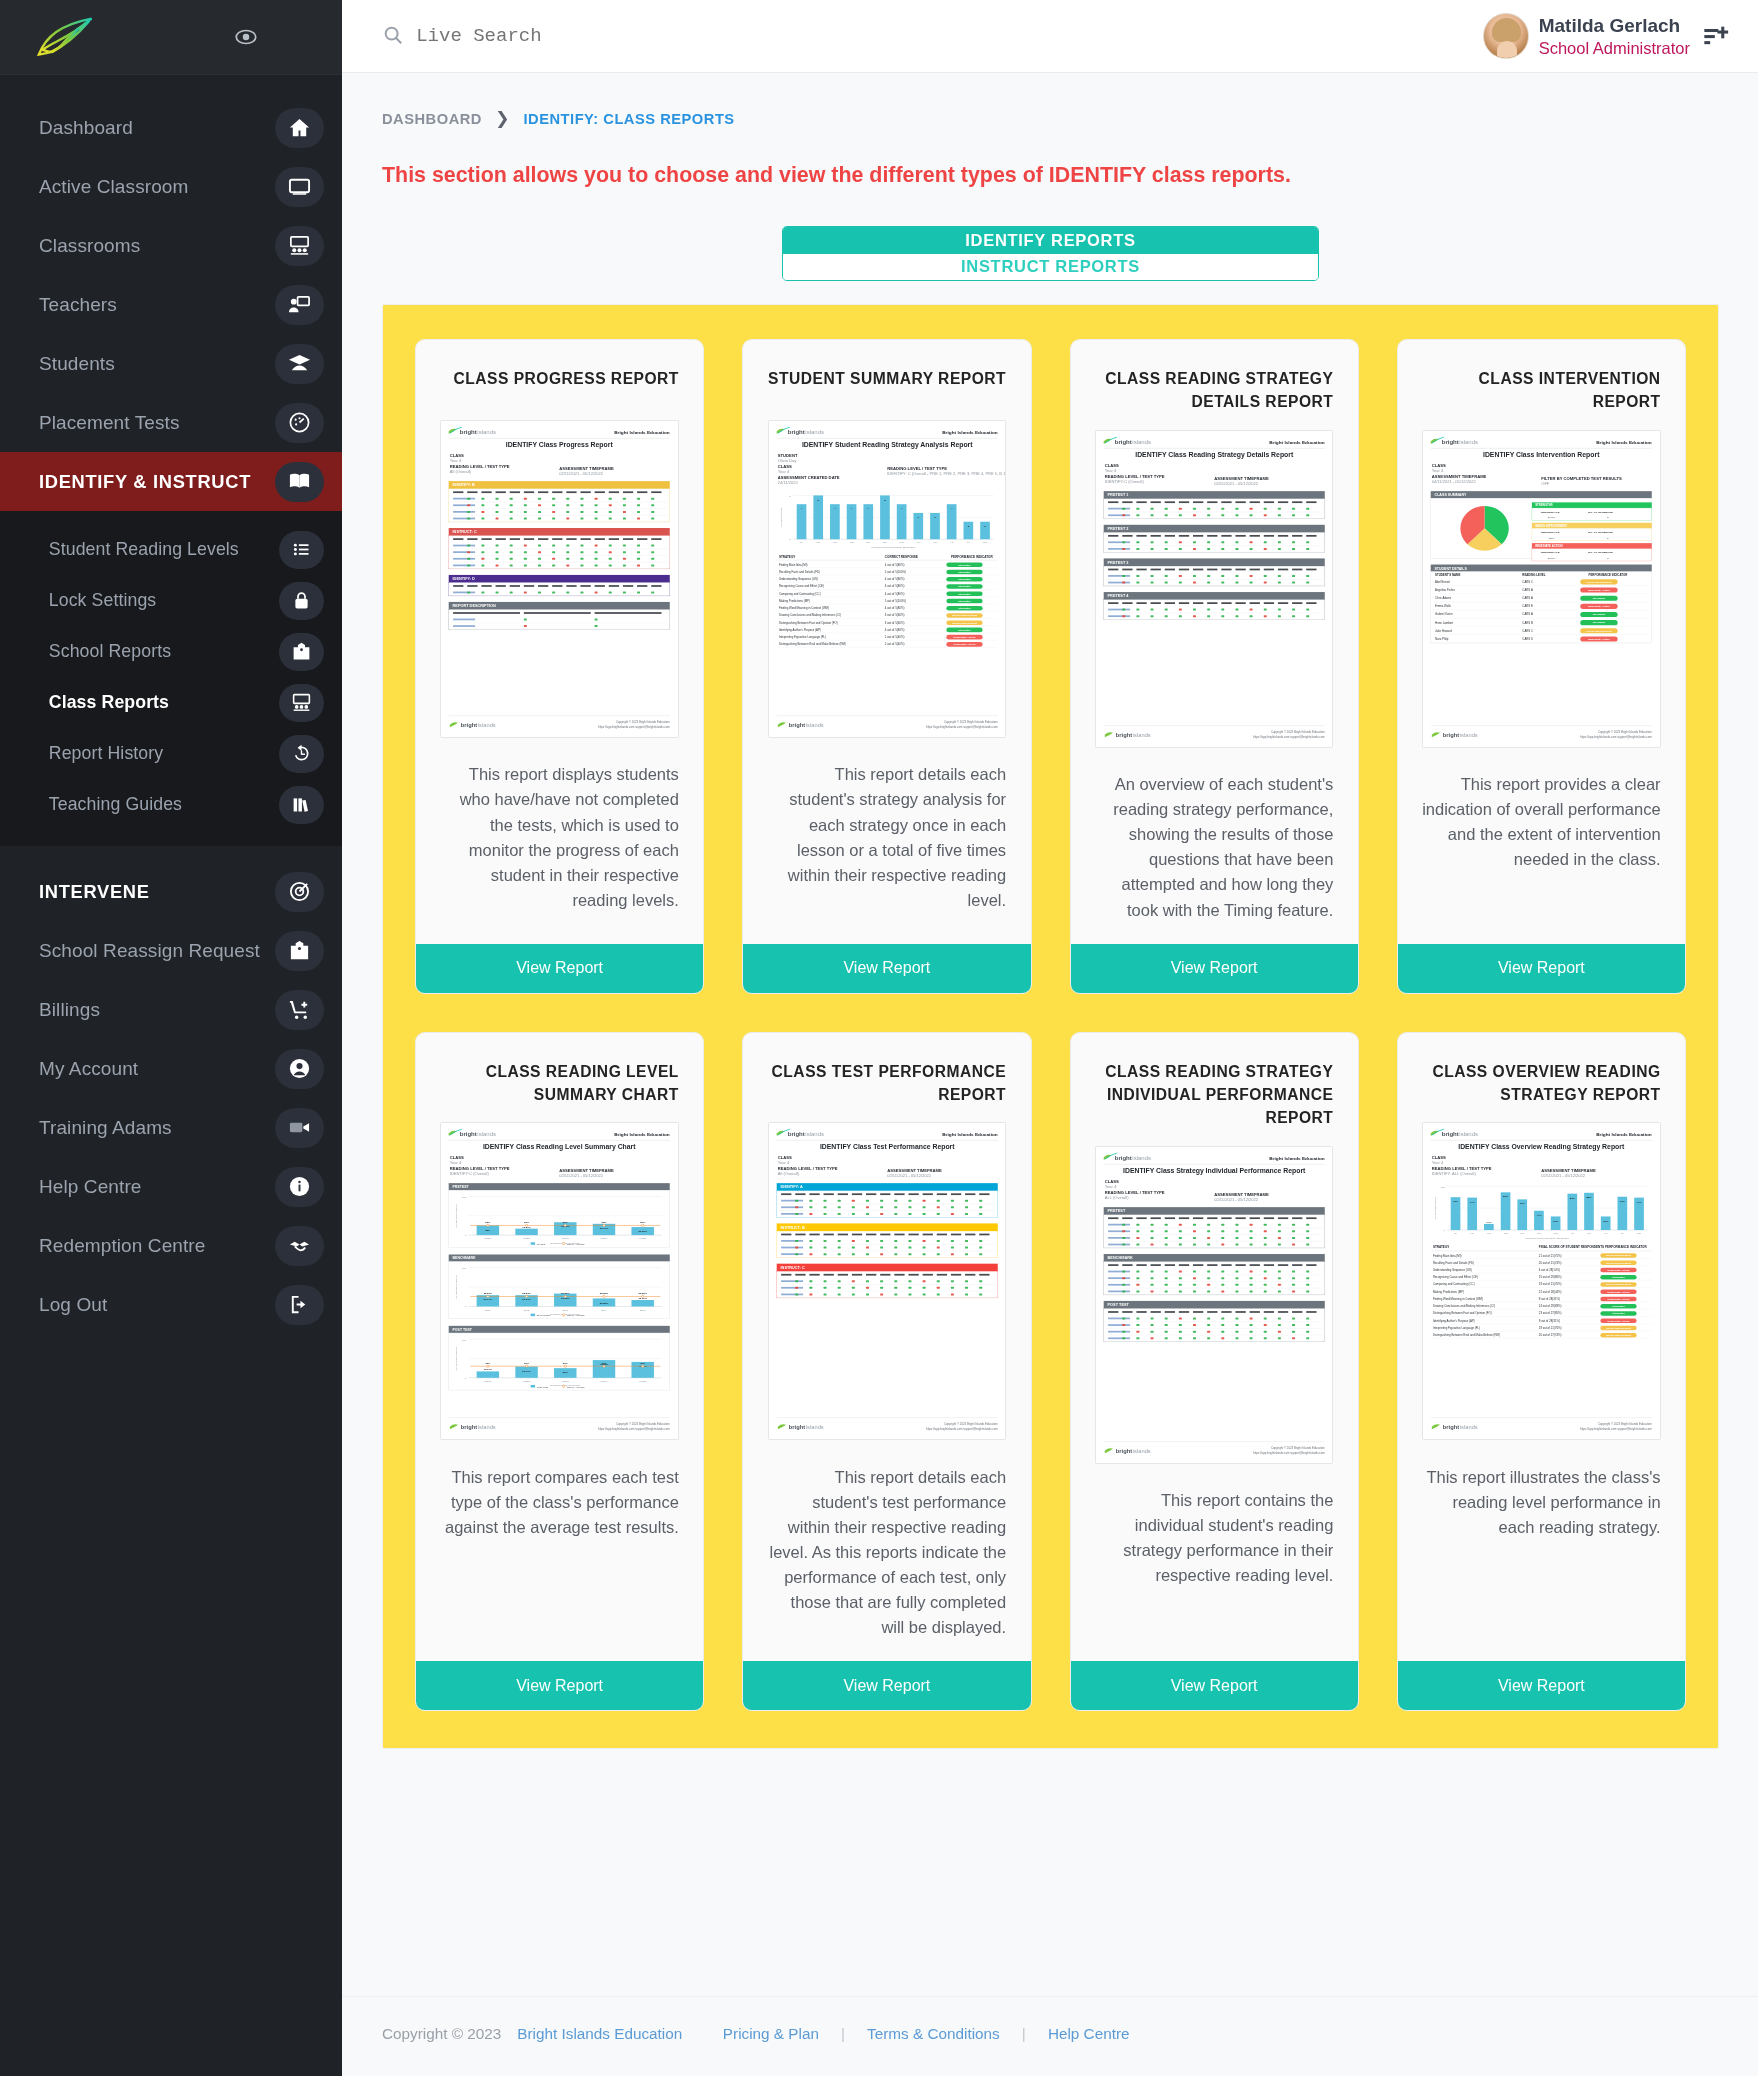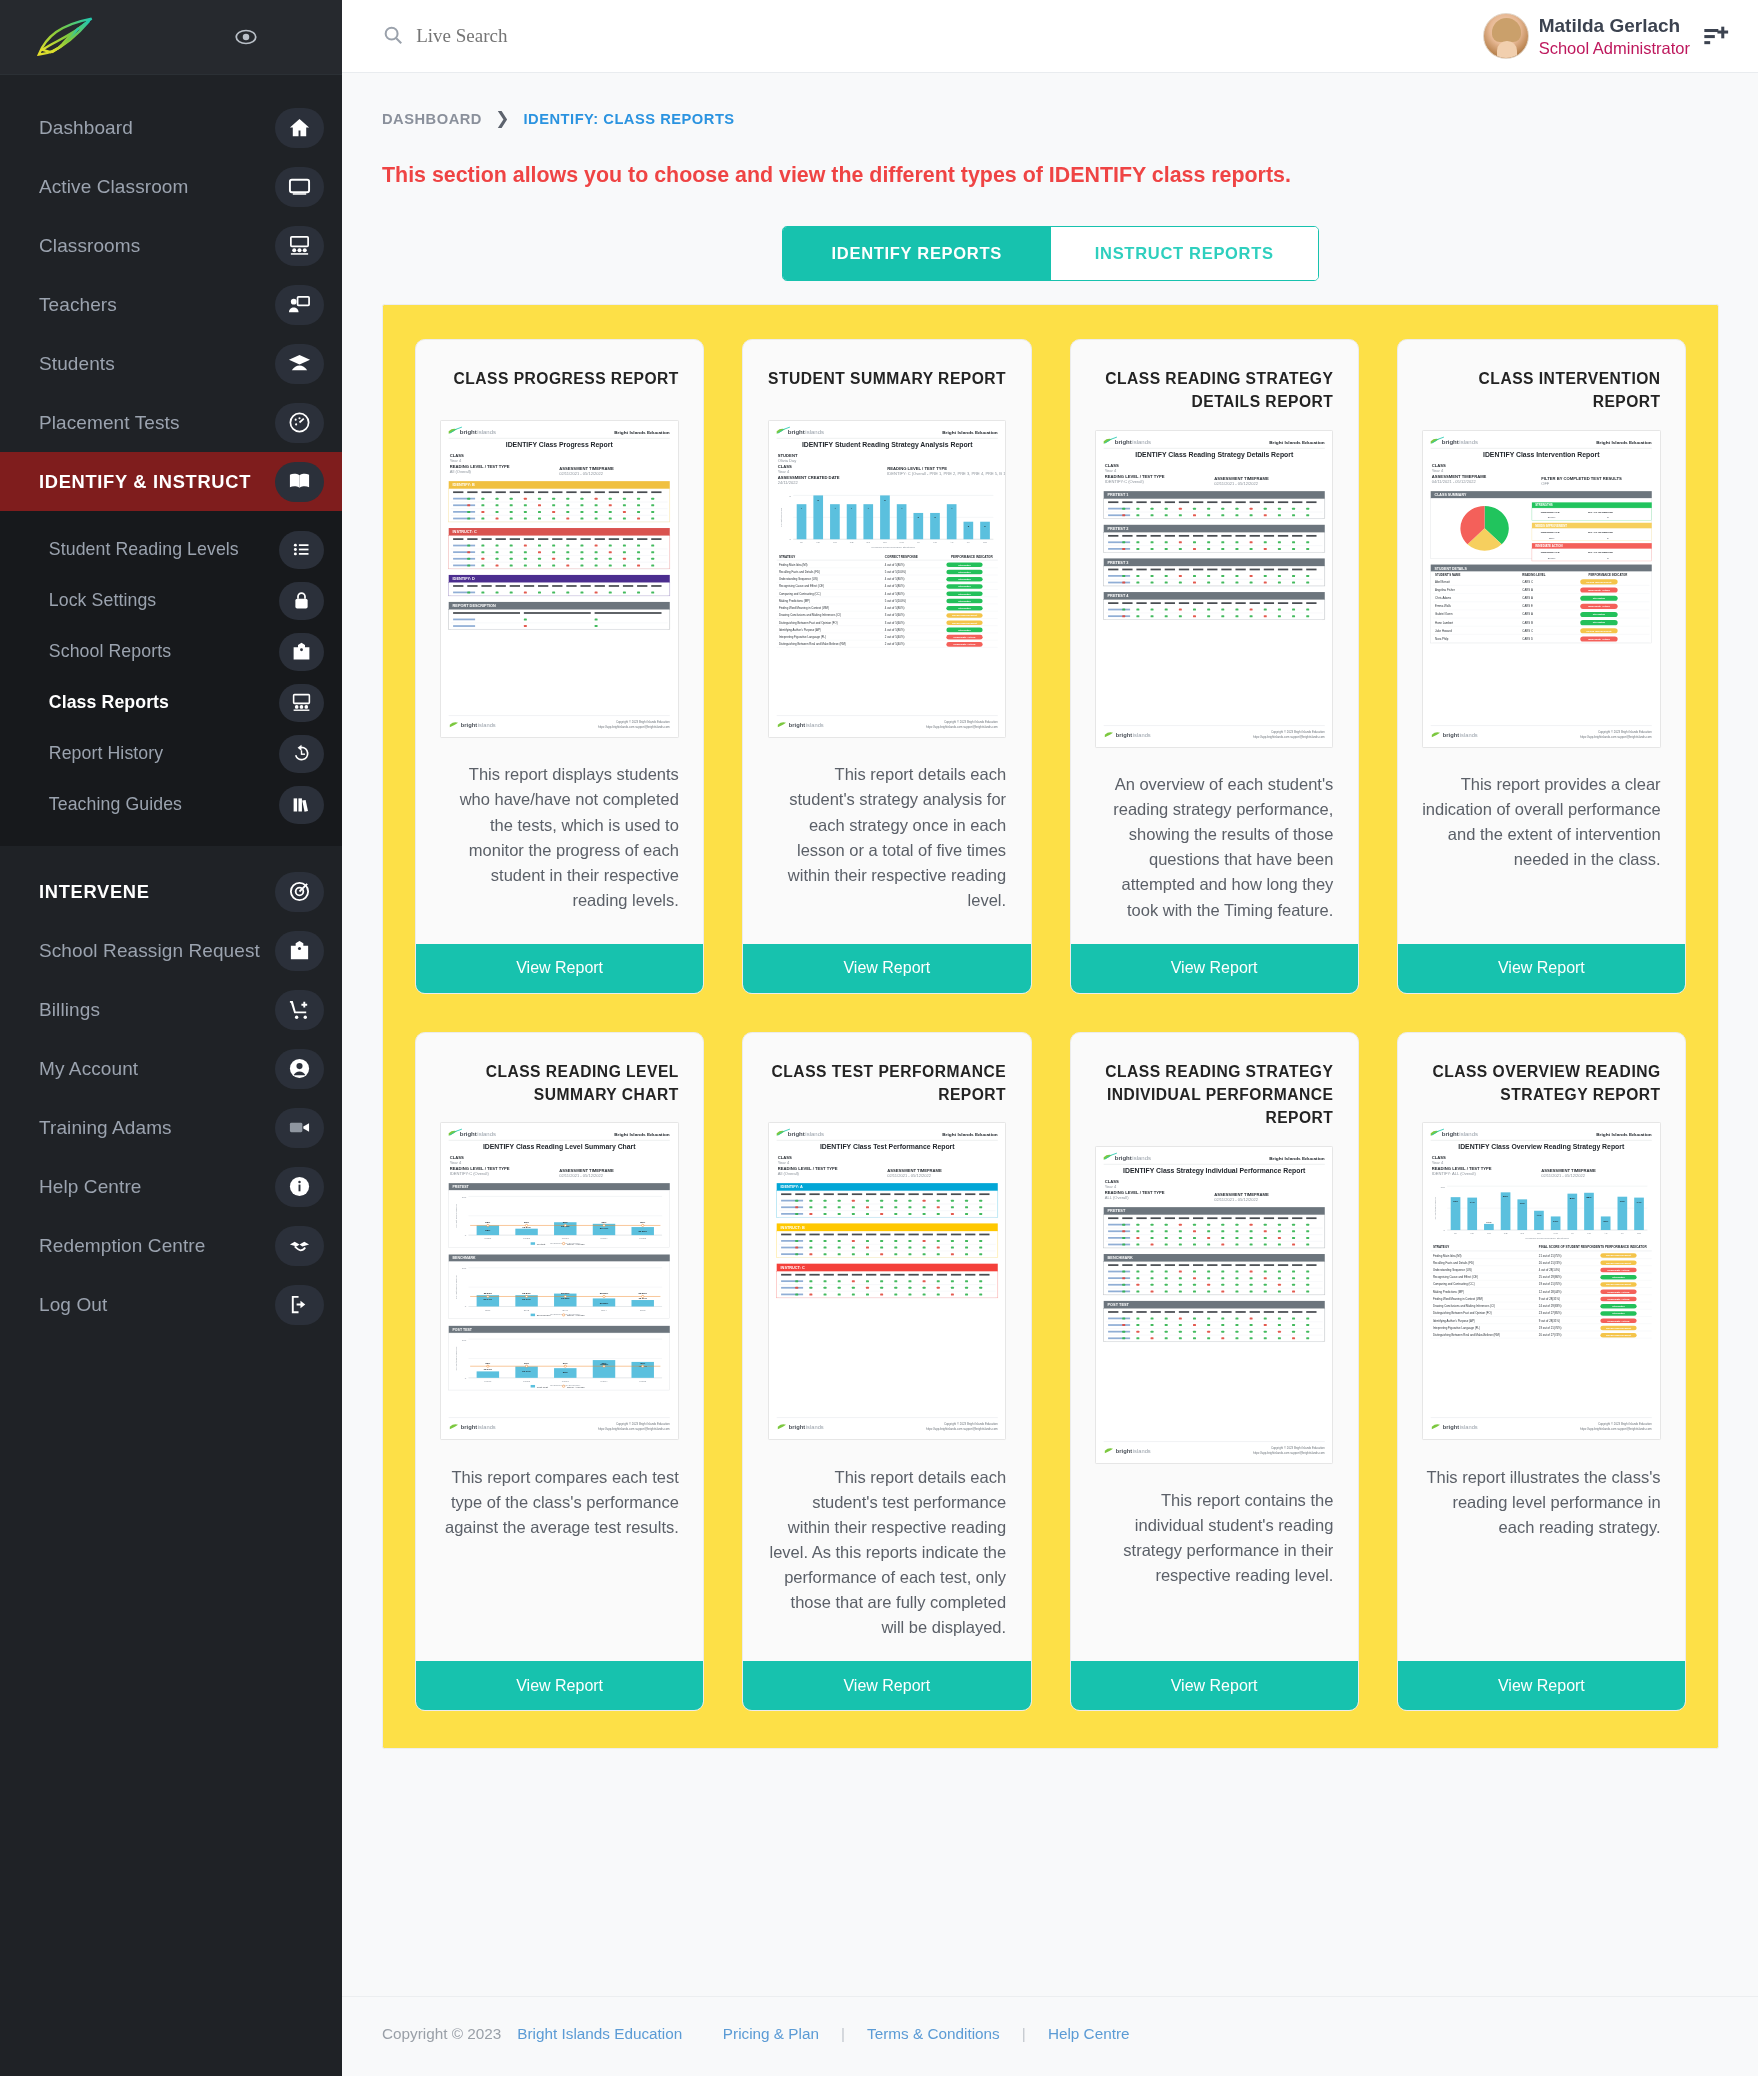--- a/index.html
+++ b/index.html
@@ -91,21 +91,21 @@
     background: #ffffff;
     border-bottom: 0.6px solid #e9ecef;
     display: flex;
     align-items: center;
     padding: 0 27px 0 40px;
   }
   .search-box { display: flex; align-items: center; gap: 12.2px; }
   .search-box svg { width: 22px; height: 22px; stroke: #9aa1ab; fill: none; stroke-width: 2.2; }
   .search-input {
     border: none; outline: none; background: transparent;
-    font-family: Liberation Serif, serif;
+    font-family: Liberation Mono, monospace;
     font-size: 19px; color: #8c939d; width: 305px;
   }
   .topbar-right { margin-left: auto; display: flex; align-items: center; gap: 10px; }
   .avatar {
     width: 46px; height: 46px; border-radius: 50%;
     background: radial-gradient(circle at 48% 36%, #f6d9c0 0%, #e7b894 42%, #b9834f 72%, #6d4a2b 100%);
     border: 1.2px solid #e2d6c8;
     position: relative; overflow: hidden; flex: 0 0 46px;
   }
   .avatar::before {
@@ -139,20 +139,21 @@
 
   .tabs {
     margin: 38px auto 0;
     width: 537px;
     height: 55px;
     display: flex;
     border: 0.6px solid #17c2ae;
     border-radius: 4.9px;
     overflow: hidden;
     background: #fff;
+    flex-direction: column;
   }
   .tab {
     flex: 1 1 50%;
     display: flex; align-items: center; justify-content: center;
     font-size: 16.5px; font-weight: 700; letter-spacing: 0.7px;
     cursor: pointer;
   }
   .tab.sel { background: #17c2ae; color: #ffffff; }
   .tab.unsel { background: #ffffff; color: #2ecfbe; }
 

